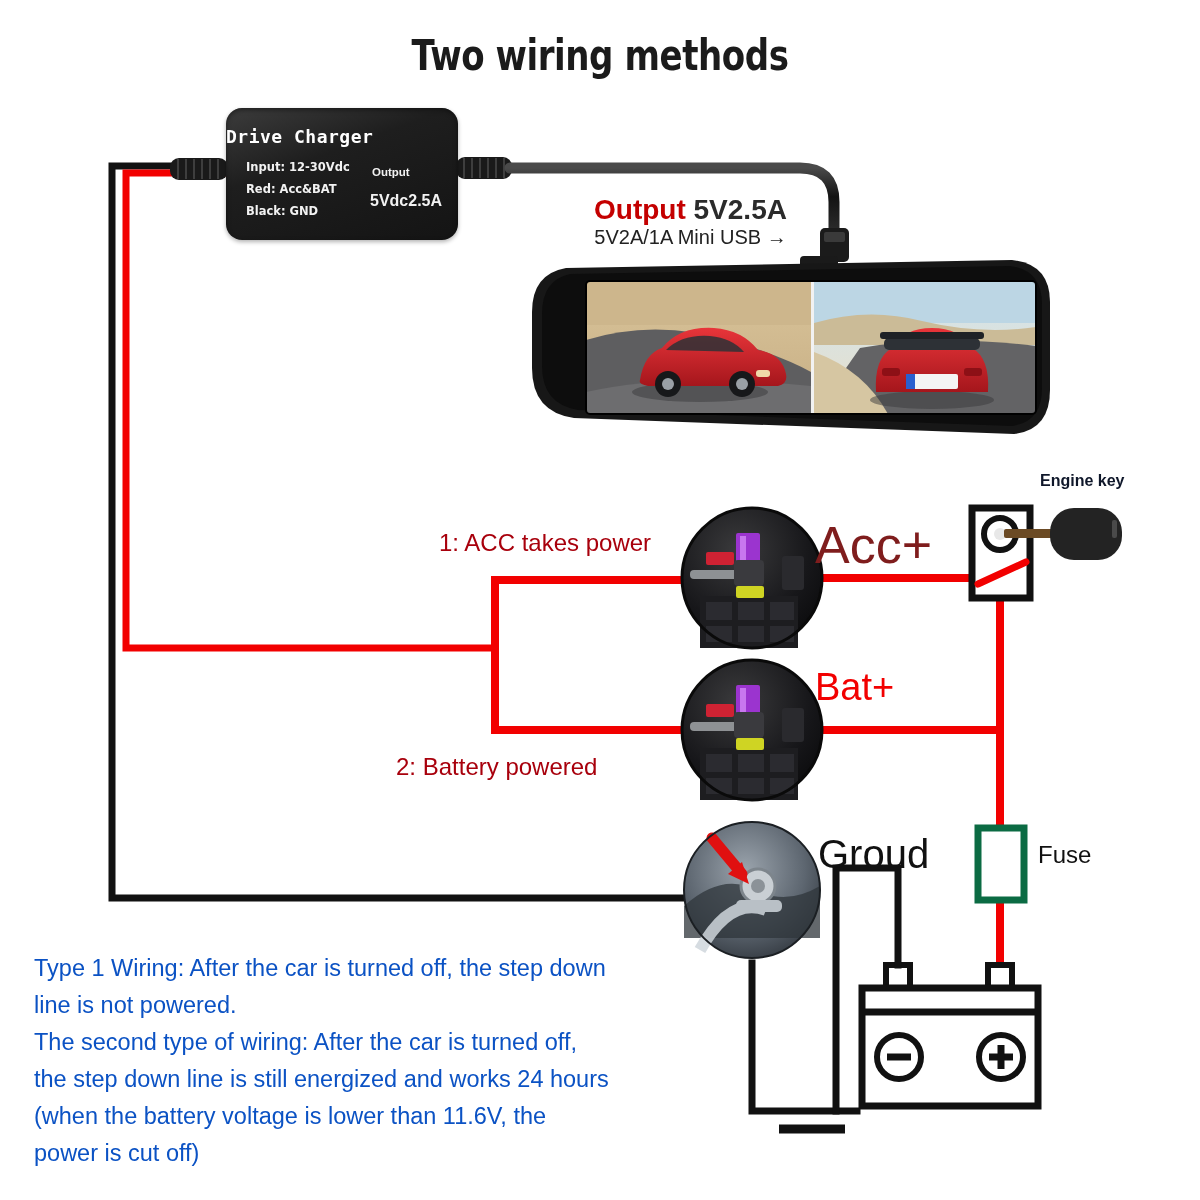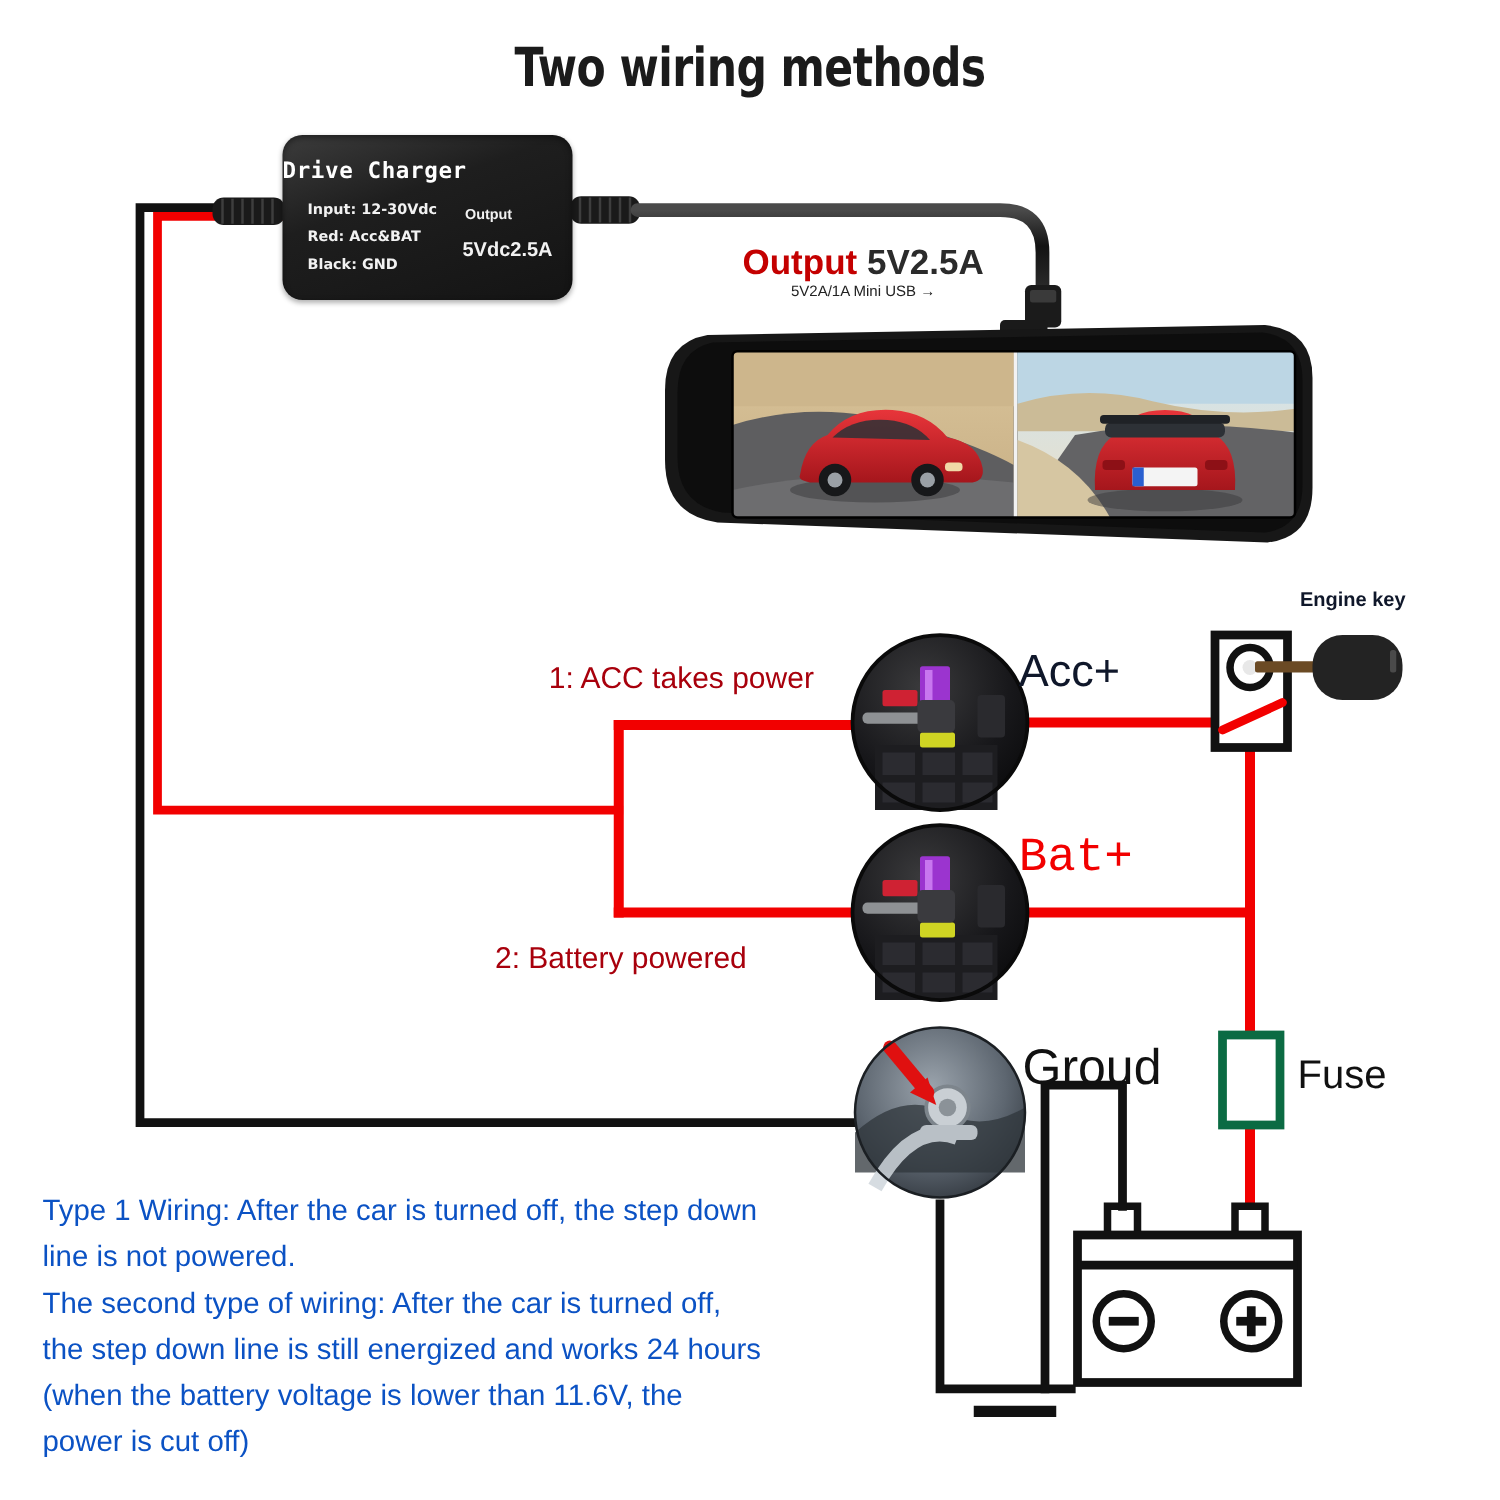--- a/index.html
+++ b/index.html
@@ -25,30 +25,30 @@
   #charger .spec{position:absolute;left:20px;color:#f2f2f2;font-size:11.5px;font-weight:700;
                  font-family:"DejaVu Sans","Liberation Sans",sans-serif;}
   #charger .s1{top:52px;} #charger .s2{top:74px;} #charger .s3{top:96px;}
   #charger .o1{position:absolute;left:146px;top:58px;color:#f2f2f2;font-size:11.5px;font-weight:700;}
   #charger .o2{position:absolute;left:144px;top:84px;color:#f2f2f2;font-size:16px;font-weight:700;}
 
   
   #outcap{left:594px;top:196px;text-align:center;}
   #outcap .l1{font-size:28px;font-weight:700;color:#2b2b2b;}
   #outcap .l1 b{color:#c40000;}
-  #outcap .l2{font-size:12px;color:#222;margin-top:3px;}
+  #outcap .l2{font-size:20px;color:#222;margin-top:3px;}
 
   
   #acc-note{left:396px;top:531px;font-size:24px;color:#a8000c;margin-left:43px;}
   #bat-note{left:396px;top:755px;font-size:24px;color:#a8000c;}
-  #acc-plus{left:815px;top:519px;font-size:36px;color:#0f172a;}
-  #bat-plus{left:815px;top:668px;font-size:38px;color:#f20000;font-family:Liberation Mono, monospace;}
+  #acc-plus{left:815px;top:519px;font-size:52px;color:#7f1d1d;}
+  #bat-plus{left:815px;top:668px;font-size:38px;color:#f20000;}
   #engine-key{left:1040px;top:473px;font-size:16px;font-weight:700;color:#0f172a;}
   #ground-lbl{left:818px;top:834px;font-size:40px;color:#111;}
-  #fuse-lbl{left:1038px;top:843px;font-size:32px;color:#111;}
+  #fuse-lbl{left:1038px;top:843px;font-size:24px;color:#111;}
 
   
   #note{position:absolute;left:34px;top:950px;width:700px;
         font-size:23.5px;line-height:37px;color:#0b52c4;}
   #note div{white-space:nowrap;}
 </style>
 </head>
 <body>
 
 <div id="stage">

